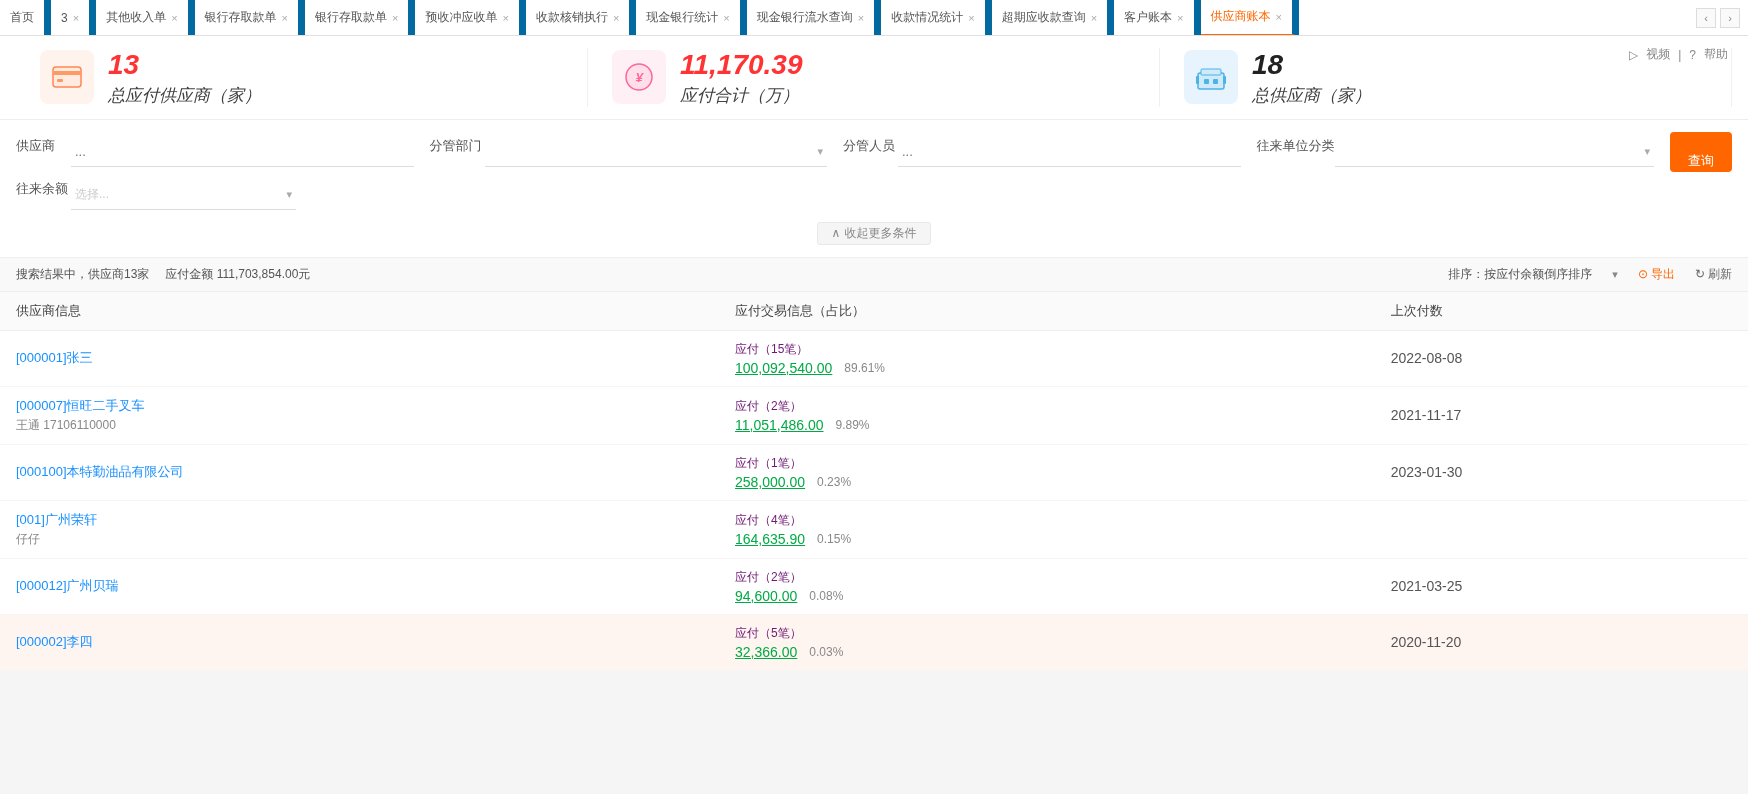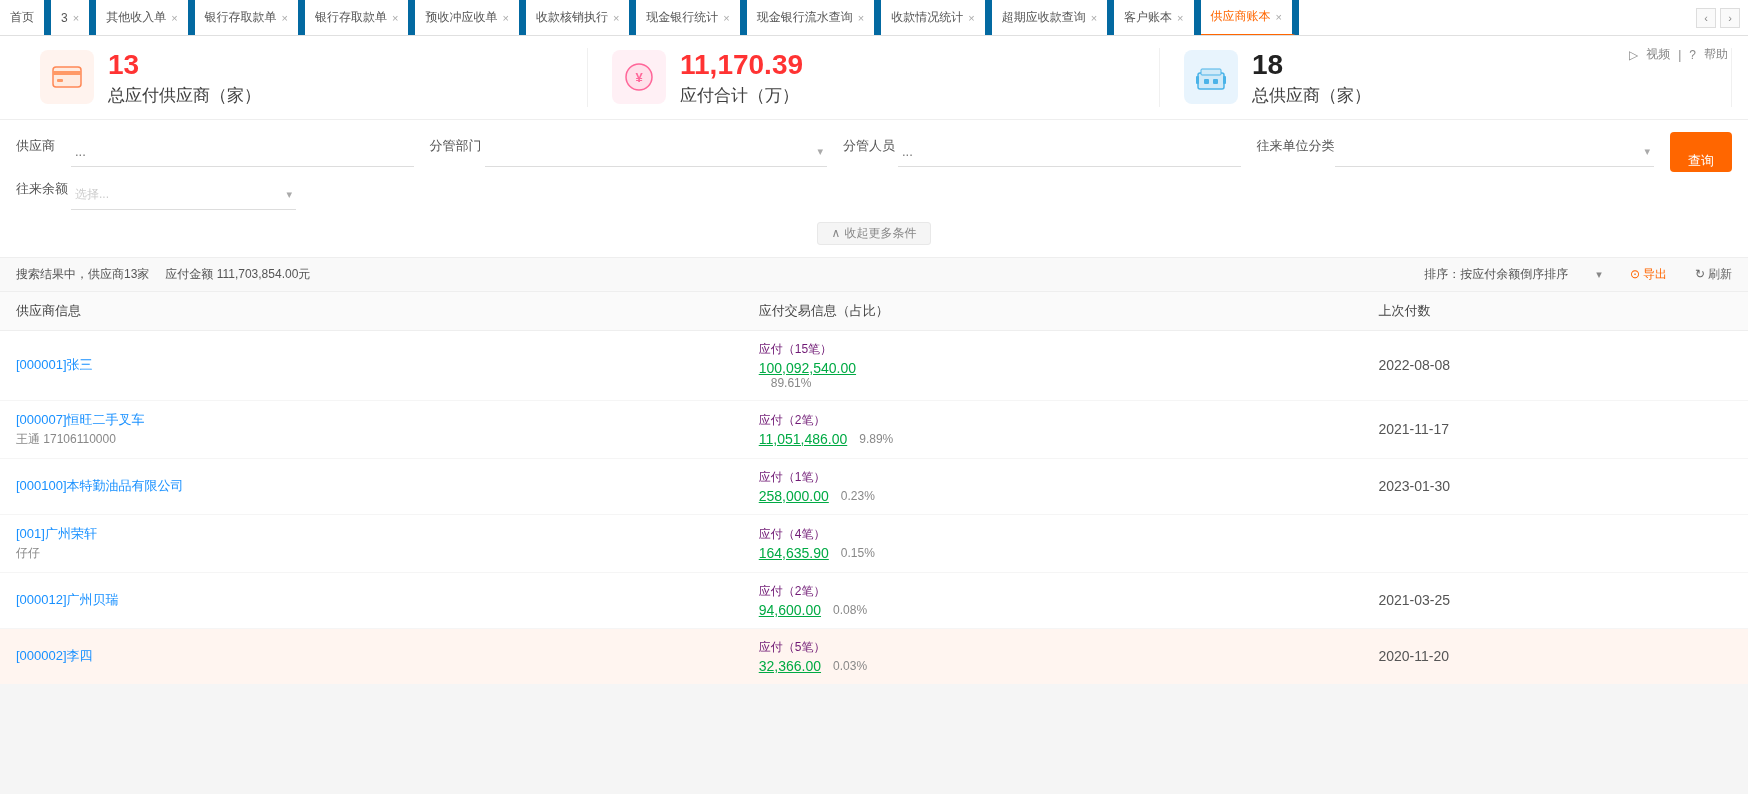--- a/index.html
+++ b/index.html
@@ -67,20 +67,21 @@
       gap: 0;
       position: relative;
     }
     .summary-card {
       display: flex;
       align-items: center;
       gap: 14px;
       flex: 1;
       padding: 0 24px;
       border-right: 1px solid #f0f0f0;
+      font-style: italic;
     }
     .summary-card:last-of-type { border-right: none; }
     .summary-icon {
       width: 54px;
       height: 54px;
       border-radius: 8px;
       display: flex;
       align-items: center;
       justify-content: center;
       font-size: 24px;
@@ -186,21 +187,21 @@
     .results-bar {
       display: flex;
       justify-content: space-between;
       padding: 8px 16px;
       background: #f9f9f9;
       border-bottom: 1px solid #eee;
       font-size: 12px;
       color: #555;
     }
     .results-left { display: flex; gap: 16px; }
-    .results-right { display: flex; align-items: center; gap: 28px; }
+    .results-right { display: flex; align-items: center; gap: 20px; }
     .sort-label { color: #555; }
     .action-btn {
       display: flex;
       align-items: center;
       gap: 3px;
       color: #ff6600;
       cursor: pointer;
       font-size: 12px;
     }
     .refresh-btn {
@@ -474,21 +475,21 @@
         <th>
           <span>上次付数</span>
         </th>
       </tr>
     </thead>
     <tbody id="table-body">
     <tr>
           <td><span class="supplier-link">[000001]张三</span></td>
           <td>
             <div class="tx-label">应付（15笔）</div>
-            <div style="display: flex;  flex-direction: column;">
+            <div style="display: flex; align-items: center;">
               <span class="amount-green">100,092,540.00</span>
               <span class="pct">89.61%</span>
             </div>
           </td>
           <td><span class="last-pay-date">2022-08-08</span></td>
         </tr>
         <tr>
           <td><span class="supplier-link">[000007]恒旺二手叉车</span><div class="supplier-sub">王通  17106110000</div></td>
           <td>
             <div class="tx-label">应付（2笔）</div>

